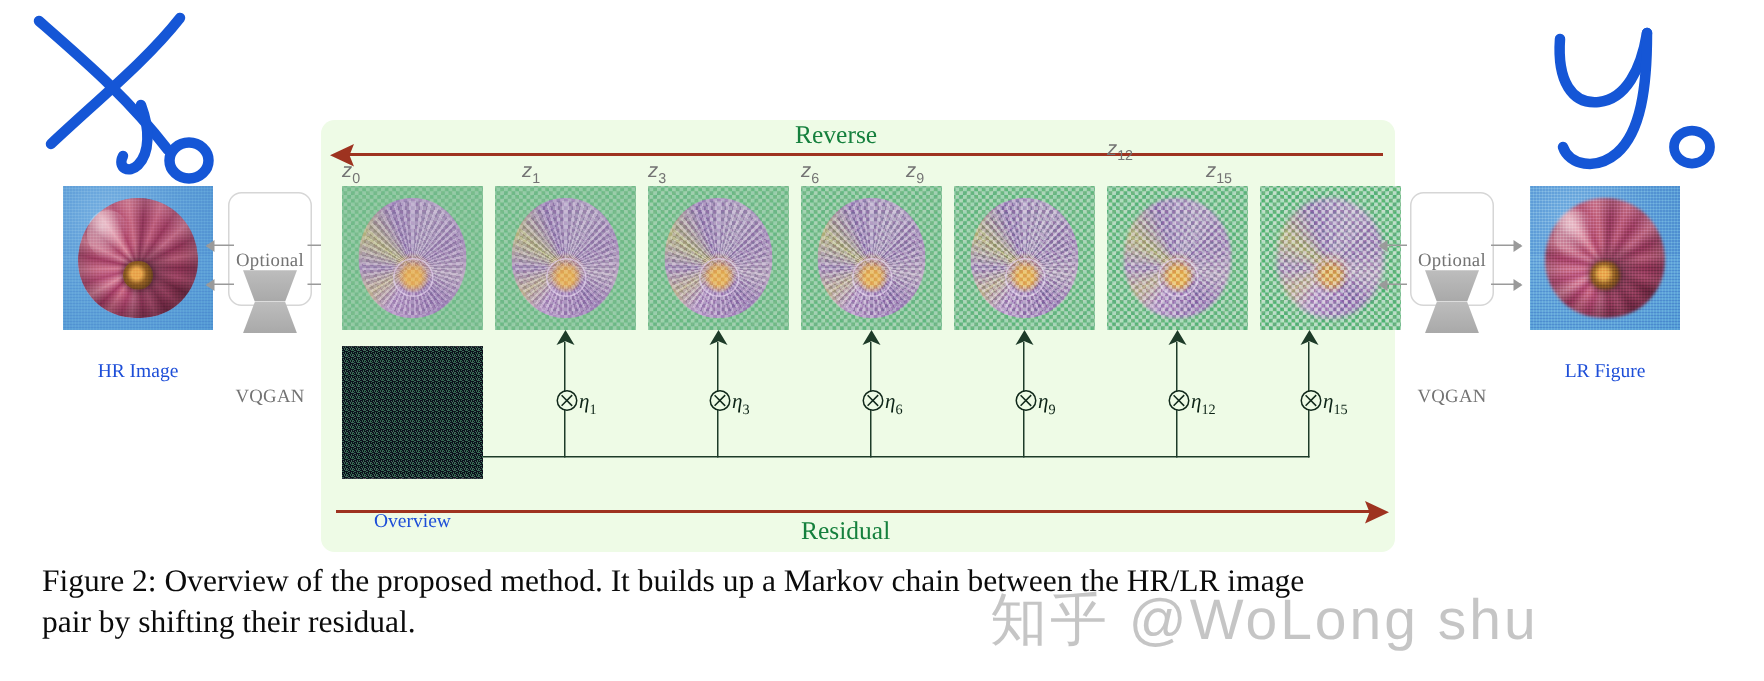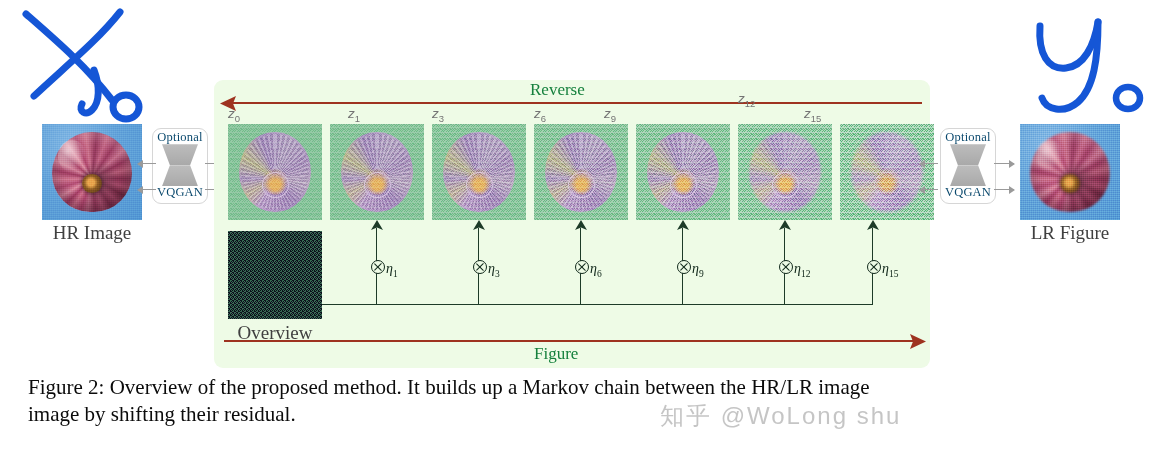--- a/index.html
+++ b/index.html
@@ -63,38 +63,38 @@
     box-shadow: 0 0 5px rgba(0,0,0,.6);
   }
   .balloon .hl {
     position: absolute;
     left: 8%; top: 10%;
     width: 34%; height: 40%;
     border-radius: 50%;
     background: radial-gradient(ellipse at 35% 35%, rgba(255,255,255,.55), rgba(255,255,255,0) 70%);
   }
   .caption-small {
-    font-size: 19px; color: #404040;
-    margin-top: 2px;
+    font-size: 13px; color: #1d4ed8;
+    margin-top: 19px;
     font-family: "Liberation Serif", serif;
   }
 
   
   .vqgan {
     border: 1.3px solid #d6d6d6;
     border-radius: 9px;
     background: #fff;
     text-align: center;
     color: #c9c9c9;
     font-size: 12.5px;
     line-height: 1.05;
     padding-top: 2px;
     box-sizing: border-box;
   }
-  .vq-label { color: #0c4a6e; letter-spacing: .2px; }
+  .vq-label { color: #737373; letter-spacing: .2px; margin-top: 36px; }
   .trapz { width: 100%; height: 21px; position: relative; }
   .trapz > span {
     position: absolute; left: 9px; right: 9px; top: 0; bottom: 0;
     background: linear-gradient(180deg, #bdbdbd, #a9a9a9);
   }
   .trapz.down > span { clip-path: polygon(0 0, 100% 0, 78% 100%, 22% 100%); }
   .trapz.up  > span  { clip-path: polygon(22% 0, 78% 0, 100% 100%, 0 100%); }
 
   
   .panel {
@@ -223,23 +223,23 @@
     left: 28px; top: 374px; width: 1130px;
     font-family: "Liberation Serif", serif;
     font-size: 21px;
     line-height: 1.30;
     color: #0b0b0b;
   }
 
   
   .watermark {
     position: absolute;
-    left: 660px; top: 400px;
+    left: 660px; top: 388px;
     font-family: "Liberation Sans", sans-serif;
-    font-size: 24px;
+    font-size: 38px;
     color: rgba(150,150,150,.55);
     letter-spacing: 2px;
     white-space: nowrap;
     pointer-events: none;
   }
 </style>
 </head>
 <body>
 
 <svg class="abs" style="left:8px; top:4px; width:160px; height:120px;" viewBox="0 0 160 120">
@@ -291,21 +291,21 @@
 <div class="abs arrow-line" style="left:232px; top:102px; width:690px;"></div>
 <svg class="abs" style="left:220px; top:95px; width:16px; height:17px;" viewBox="0 0 16 17">
   <path d="M0 8.5 L16 1 L13 8.5 L16 16 Z" fill="#9e3320"></path>
 </svg>
 <div class="abs flow-label" style="left:530px; top:80px;">Reverse</div>
 
 <div class="abs arrow-line" style="left:224px; top:340px; width:690px;"></div>
 <svg class="abs" style="left:910px; top:333px; width:16px; height:17px;" viewBox="0 0 16 17">
   <path d="M16 8.5 L0 1 L3 8.5 L0 16 Z" fill="#9e3320"></path>
 </svg>
-<div class="abs flow-label" style="left:534px; top:344px;">Figure</div>
+<div class="abs flow-label" style="left:534px; top:344px;">Residual</div>
 
 <div class="abs zlabel" style="left:228px; top:106px; width:94px;">
   <span>z</span><sub>0</sub>
 </div>
 <div class="abs zlabel" style="left:348px; top:106px; width:94px;">
   <span>z</span><sub>1</sub>
 </div>
 <div class="abs zlabel" style="left:432px; top:106px; width:94px;">
   <span>z</span><sub>3</sub>
 </div>
@@ -455,16 +455,16 @@
       <div class="hl"></div>
       <div class="basket"></div>
     </div>
     <div class="grain" style="opacity:.9"></div>
   </div>
   <div class="caption-small">LR Figure</div>
 </div>
 
 <div class="fig-caption">
   <div>Figure 2: Overview of the proposed method. It builds up a Markov chain between the HR/LR image</div>
-  <div>image by shifting their residual.</div>
+  <div>pair by shifting their residual.</div>
 </div>
 
 <div class="watermark">知乎 @WoLong shu</div>
 
 </body></html>

